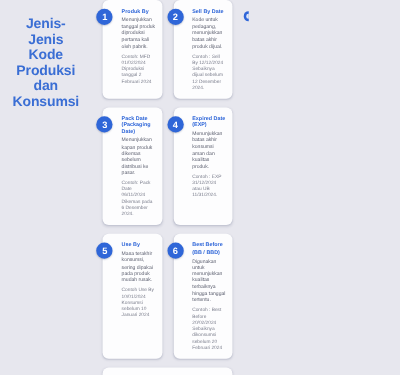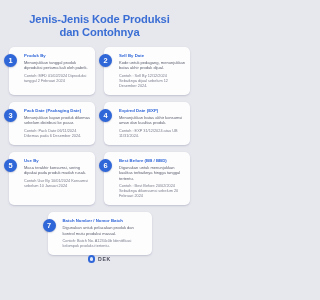--- a/index.html
+++ b/index.html
@@ -15,21 +15,21 @@
     font-family:"Liberation Sans", sans-serif;
     -webkit-font-smoothing:antialiased;
   }
 
   #infographic {
     position:relative;
     width:199px;
     height:220px;
     background:#e7e7ee;
     display:flex;
-    flex-direction:column;
+    flex-direction:row;
   }
 
   
   .title-block {
     padding:13px 10px 9px 10px;
     text-align:center;
   }
   .title-line {
     display:block;
     color:#3a6ed4;
@@ -142,21 +142,21 @@
     letter-spacing:0.7px;
   }
 </style>
 </head>
 <body>
 
 <div id="infographic">
 
   <div class="title-block">
     <span class="title-line">Jenis-Jenis Kode Produksi</span>
-    <span class="title-line">dan Contohnya</span>
+    <span class="title-line">dan Konsumsi</span>
   </div>
 
   <div class="grid">
 
     <div class="row">
       <div class="card">
         <div class="badge">1</div>
         <div class="card-title">Produk By</div>
         <div class="card-desc">Menunjukkan tanggal produk diproduksi pertama kali oleh pabrik.</div>
         <div class="card-example">Contoh: MFD 01/02/2024 Diproduksi tanggal 2 Februari 2024</div>

